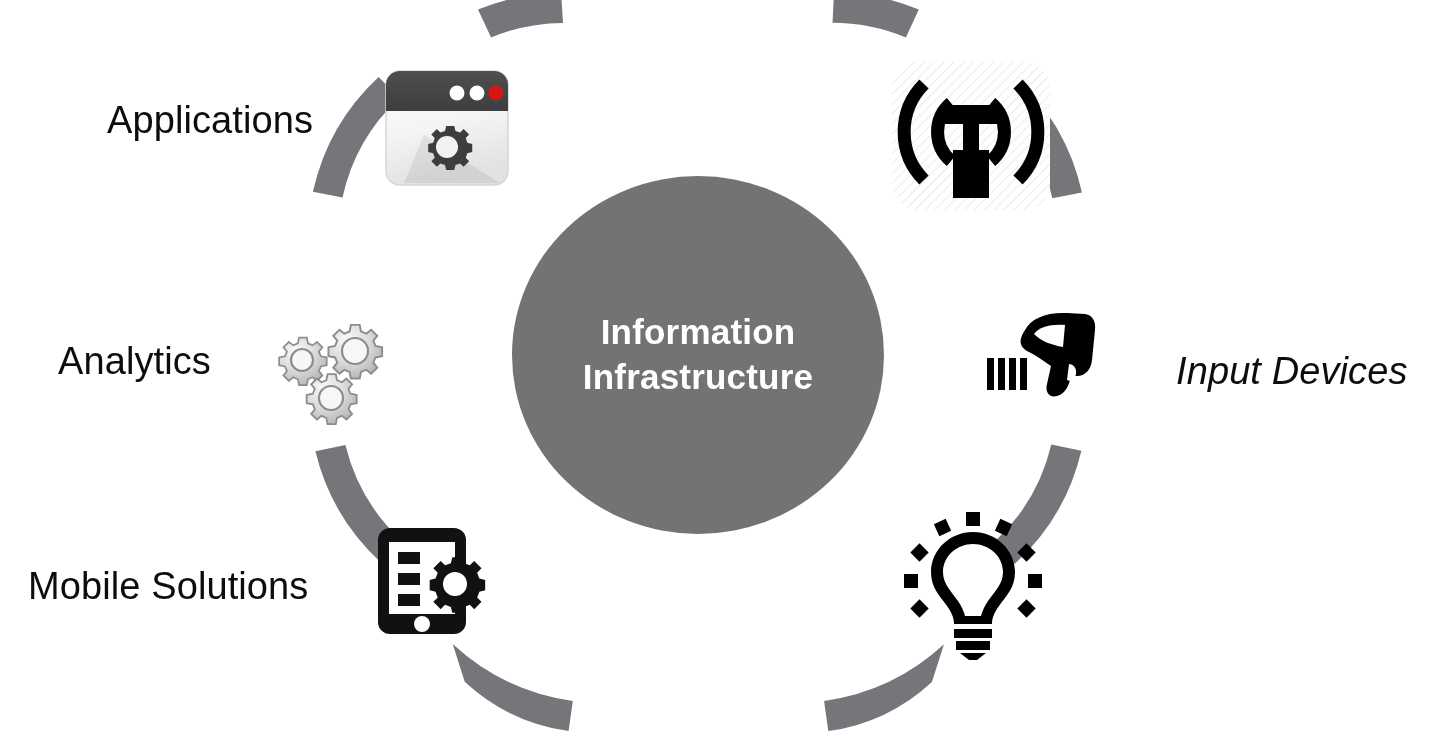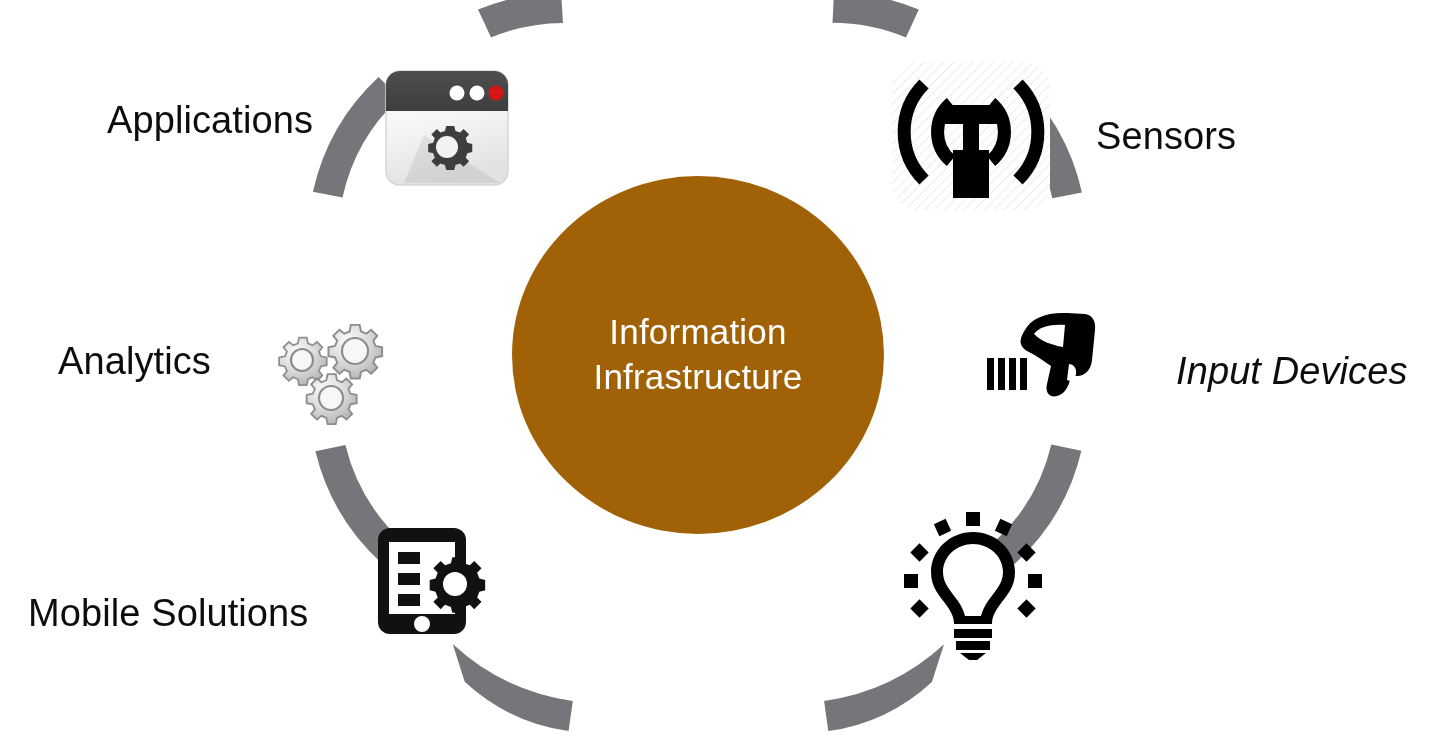--- a/index.html
+++ b/index.html
@@ -24,25 +24,26 @@
     width: 1452px;
     height: 736px;
   }
   .hub {
     position: absolute;
     left: 512px;
     top: 176px;
     width: 372px;
     height: 358px;
     border-radius: 50%;
-    background: #a16207;
+    background: #737373;
     display: flex;
     align-items: center;
     justify-content: center;
     text-align: center;
+    font-weight: bold;
   }
   .hub-label {
     color: #ffffff;
     font-size: 35px;
     line-height: 1.28;
     letter-spacing: 0.2px;
     white-space: pre-line;
     font-family: "Liberation Sans", sans-serif;
   }
   .node-label {
@@ -53,21 +54,21 @@
     font-family: "Liberation Sans", sans-serif;
     letter-spacing: 0.1px;
   }
   .icon-box {
     position: absolute;
   }
   .icon-box svg { display: block; }
   
   .lbl-applications { left: 107px;  top: 99px; }
   .lbl-analytics    { left: 58px;   top: 340px; }
-  .lbl-mobile       { left: 28px;   top: 565px; margin-top: 27px; }
+  .lbl-mobile       { left: 28px;   top: 565px; }
   .lbl-sensors      { left: 1096px; top: 115px; }
   .lbl-input        { left: 1176px; top: 350px; font-style: italic; }
   .lbl-alerting     { left: 1096px; top: 570px; }
   
   .ic-applications { left: 382px;  top: 63px;  width: 130px; height: 130px; }
   .ic-analytics    { left: 265px;  top: 298px; width: 132px; height: 130px; }
   .ic-mobile       { left: 372px;  top: 516px; width: 130px; height: 130px; }
   .ic-sensors      { left: 888px;  top: 58px;  width: 166px; height: 156px; }
   .ic-input        { left: 985px;  top: 308px; width: 112px; height: 92px; }
   .ic-alerting     { left: 903px;  top: 512px; width: 140px; height: 148px; }
@@ -251,16 +252,15 @@
         <rect x="125" y="62" width="14" height="14"></rect>
         <rect x="10" y="90" width="13" height="13" transform="rotate(45 16.5 96.5)"></rect>
         <rect x="117" y="90" width="13" height="13" transform="rotate(-45 123.5 96.5)"></rect>
       </g>
     </svg>
   </div>
 
   <div class="node-label lbl-analytics">Analytics</div>
   <div class="node-label lbl-applications">Applications</div>
   <div class="node-label lbl-mobile">Mobile Solutions</div>
-  <div class="node-label lbl-sensors">Sensors</div>
   <div class="node-label lbl-input">Input Devices</div>
 
 </div>
 
 </body></html>

